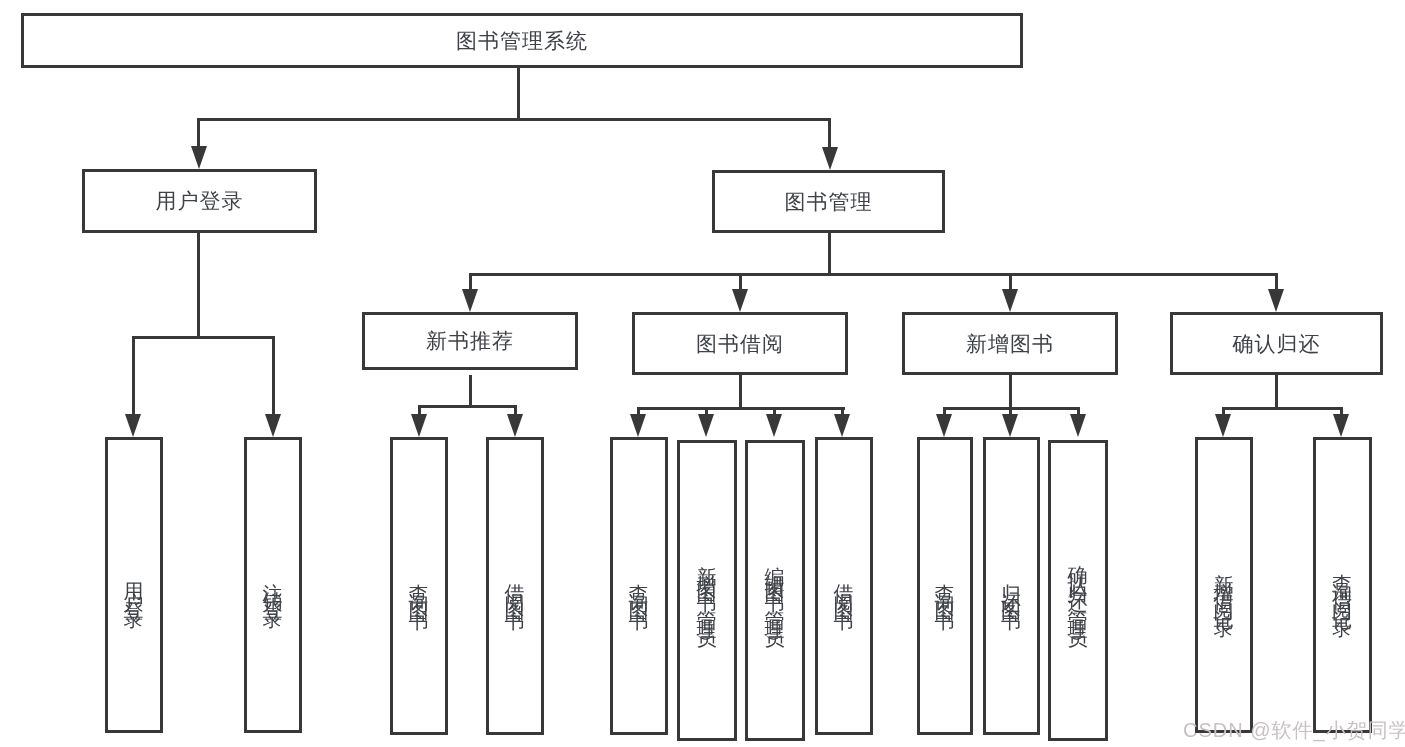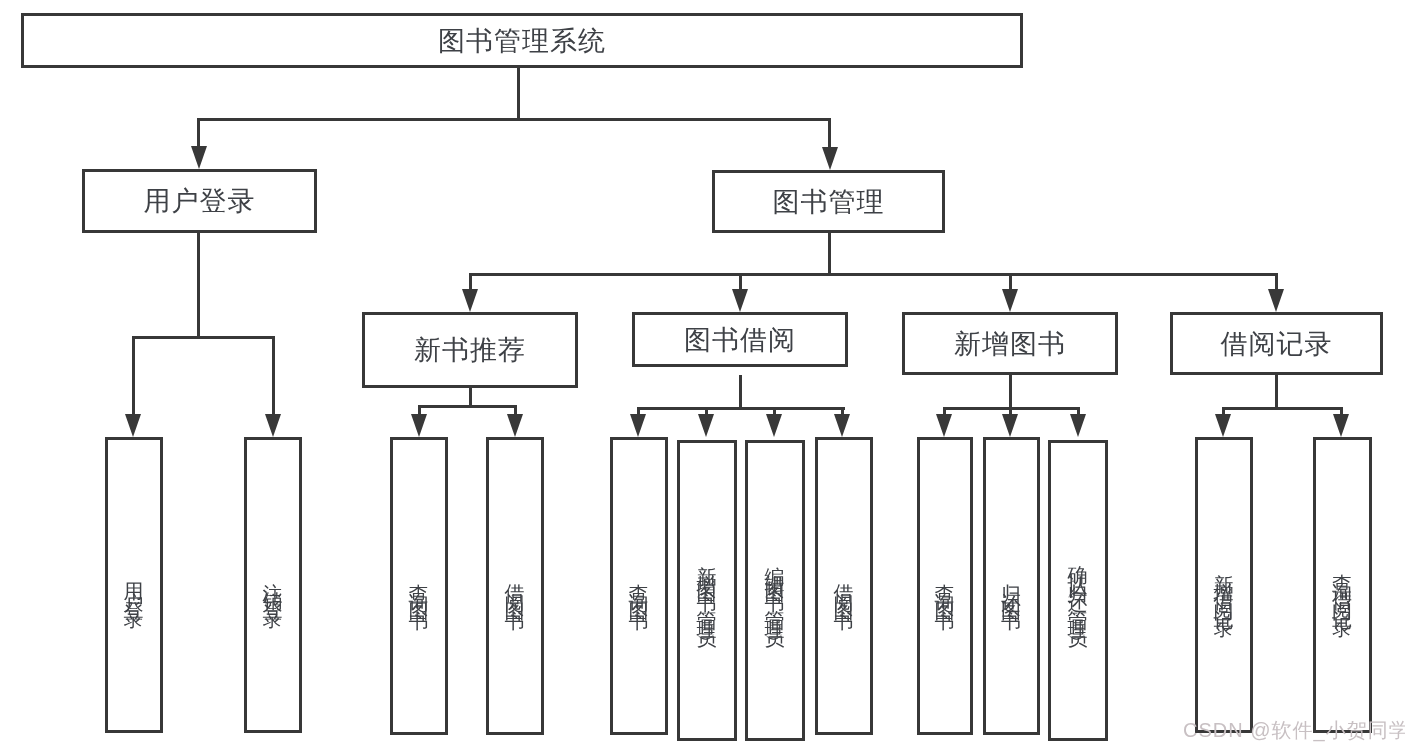--- a/index.html
+++ b/index.html
@@ -13,21 +13,21 @@
     position:relative;width:1405px;height:747px;
     background:var(--background);
     font-family:"Liberation Sans","DejaVu Sans",sans-serif;
     color:var(--text);overflow:hidden;
   }
   .node{
     position:absolute;box-sizing:border-box;
     border:3px solid var(--line);background:#fff;
     display:flex;align-items:center;justify-content:center;
   }
-  .hbox span{font-size:27px;letter-spacing:1px;white-space:nowrap;}
+  .hbox span{font-size:21px;letter-spacing:1px;white-space:nowrap;}
   .vbox span{
     writing-mode:vertical-rl;text-orientation:mixed;
     font-size:20px;letter-spacing:9px;line-height:1;
   }
   .line{position:absolute;background:var(--line);}
   .lv{width:3px;}
   .lh{height:3px;}
   .arrow{
     position:absolute;width:0;height:0;
     border-left:8px solid transparent;border-right:8px solid transparent;
@@ -106,31 +106,31 @@
     <span>图书管理系统</span>
   </div>
 
   <div class="node hbox" style="left:82px;top:169px;width:235px;height:64px">
     <span>用户登录</span>
   </div>
   <div class="node hbox" style="left:712px;top:170px;width:233px;height:63px">
     <span>图书管理</span>
   </div>
 
-  <div class="node hbox" style="left:362px;top:312px;width:216px;height:76px">
+  <div class="node hbox" style="left:362px;top:312px;width:216px;height:58px">
     <span>新书推荐</span>
   </div>
-  <div class="node hbox" style="left:632px;top:312px;width:216px;height:55px">
+  <div class="node hbox" style="left:632px;top:312px;width:216px;height:63px">
     <span>图书借阅</span>
   </div>
   <div class="node hbox" style="left:902px;top:312px;width:216px;height:63px">
     <span>新增图书</span>
   </div>
   <div class="node hbox" style="left:1170px;top:312px;width:213px;height:63px">
-    <span>借阅记录</span>
+    <span>确认归还</span>
   </div>
 
   <div class="node vbox" style="left:105px;top:437px;width:58px;height:296px">
     <span>用户登录</span>
   </div>
   <div class="node vbox" style="left:244px;top:437px;width:58px;height:296px">
     <span>注销登录</span>
   </div>
 
   <div class="node vbox" style="left:390px;top:437px;width:58px;height:298px">

